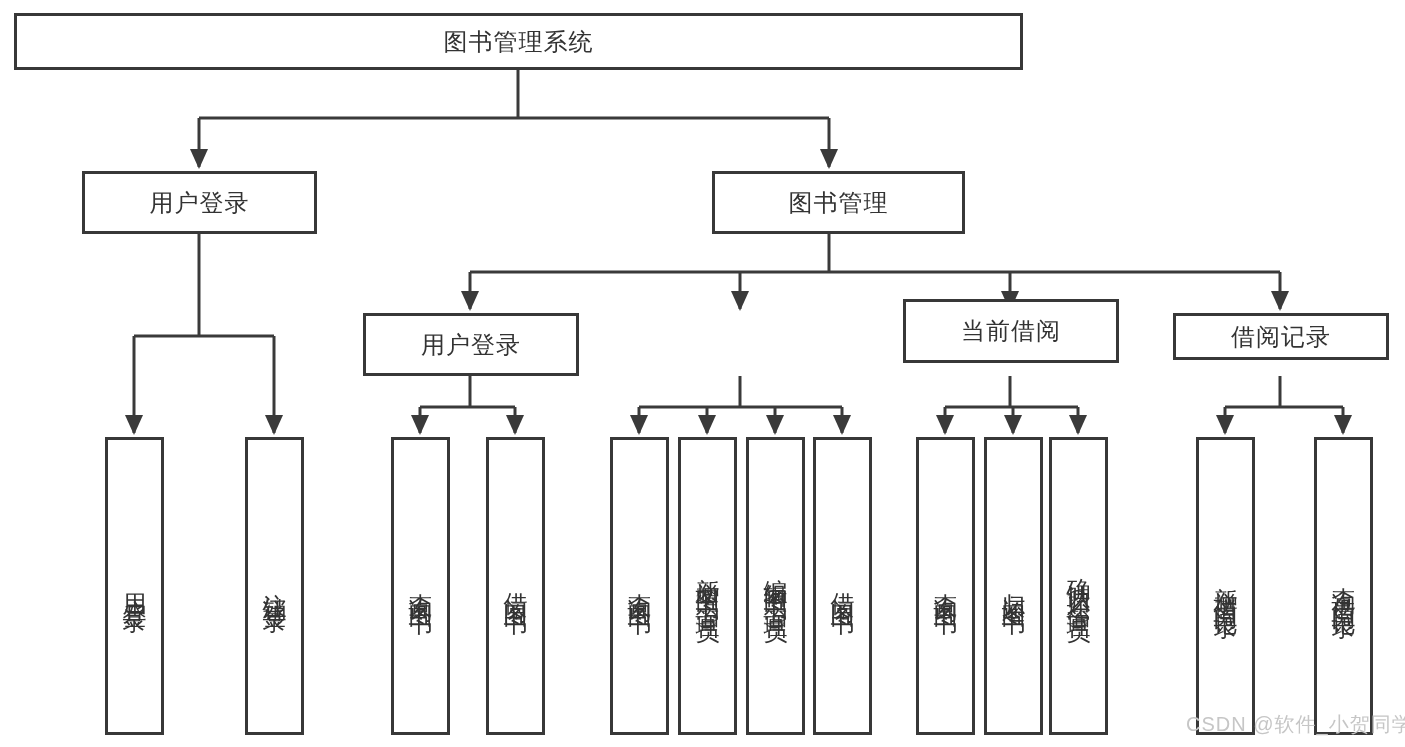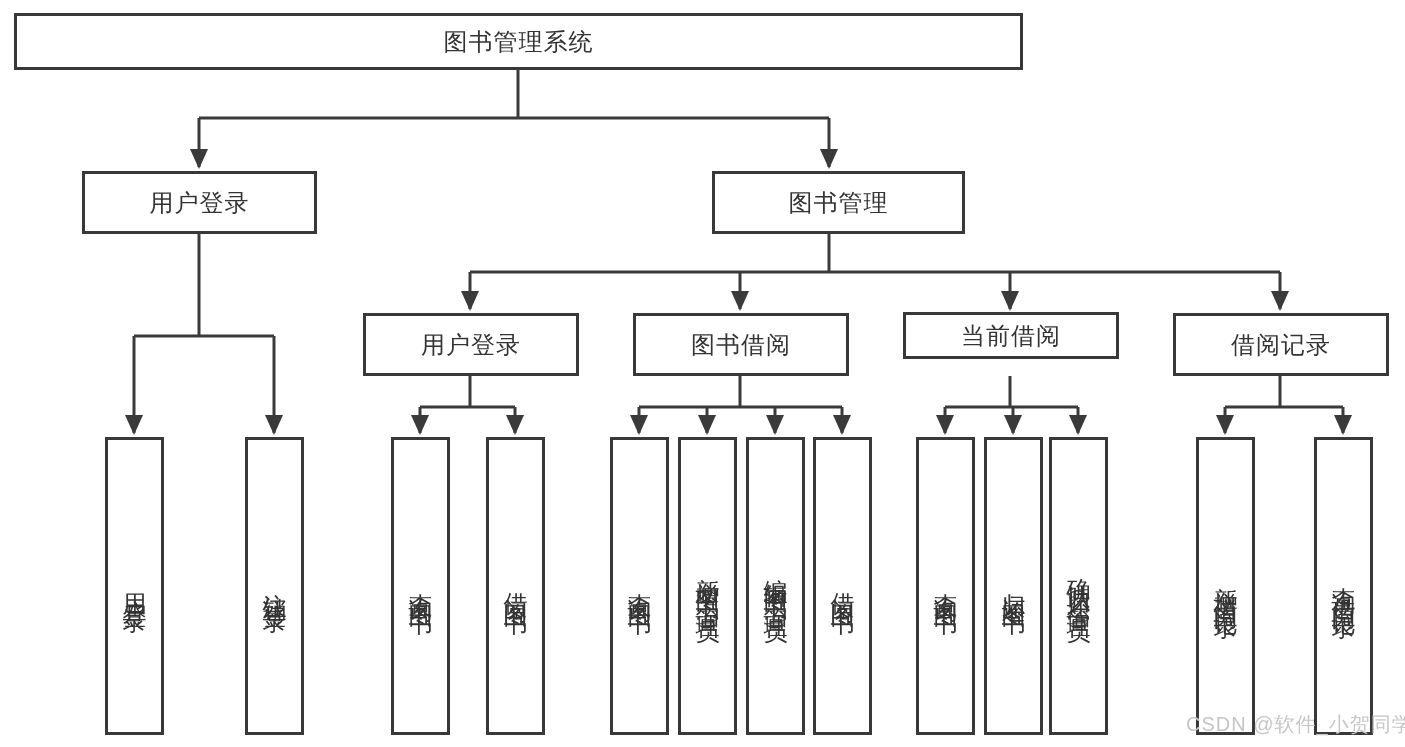--- a/index.html
+++ b/index.html
@@ -120,27 +120,24 @@
   <div class="node" style="left:82px; top:171px; width:235px; height:63px;">
     <span>用户登录</span>
   </div>
   <div class="node" style="left:712px; top:171px; width:253px; height:63px;">
     <span>图书管理</span>
   </div>
 
   <div class="node" style="left:363px; top:313px; width:216px; height:63px;">
     <span>用户登录</span>
   </div>
-  <div class="node" style="left:633px; top:313px; width:216px; height:63px;">
-    <span>图书借阅</span>
-  </div>
-  <div class="node" style="left:903px; top:312px; width:216px; height:47px;">
+  <div class="node" style="left:903px; top:299px; width:216px; height:64px;">
     <span>当前借阅</span>
   </div>
-  <div class="node" style="left:1173px; top:313px; width:216px; height:63px;font-family:Liberation Mono, monospace;">
+  <div class="node" style="left:1173px; top:313px; width:216px; height:47px;font-family:Liberation Mono, monospace;">
     <span>借阅记录</span>
   </div>
 
   <div class="node vnode" style="left:105px; top:437px; width:59px; height:298px;">
     <span>用户登录</span>
   </div>
   <div class="node vnode" style="left:245px; top:437px; width:59px; height:298px;">
     <span>注销登录</span>
   </div>
 

